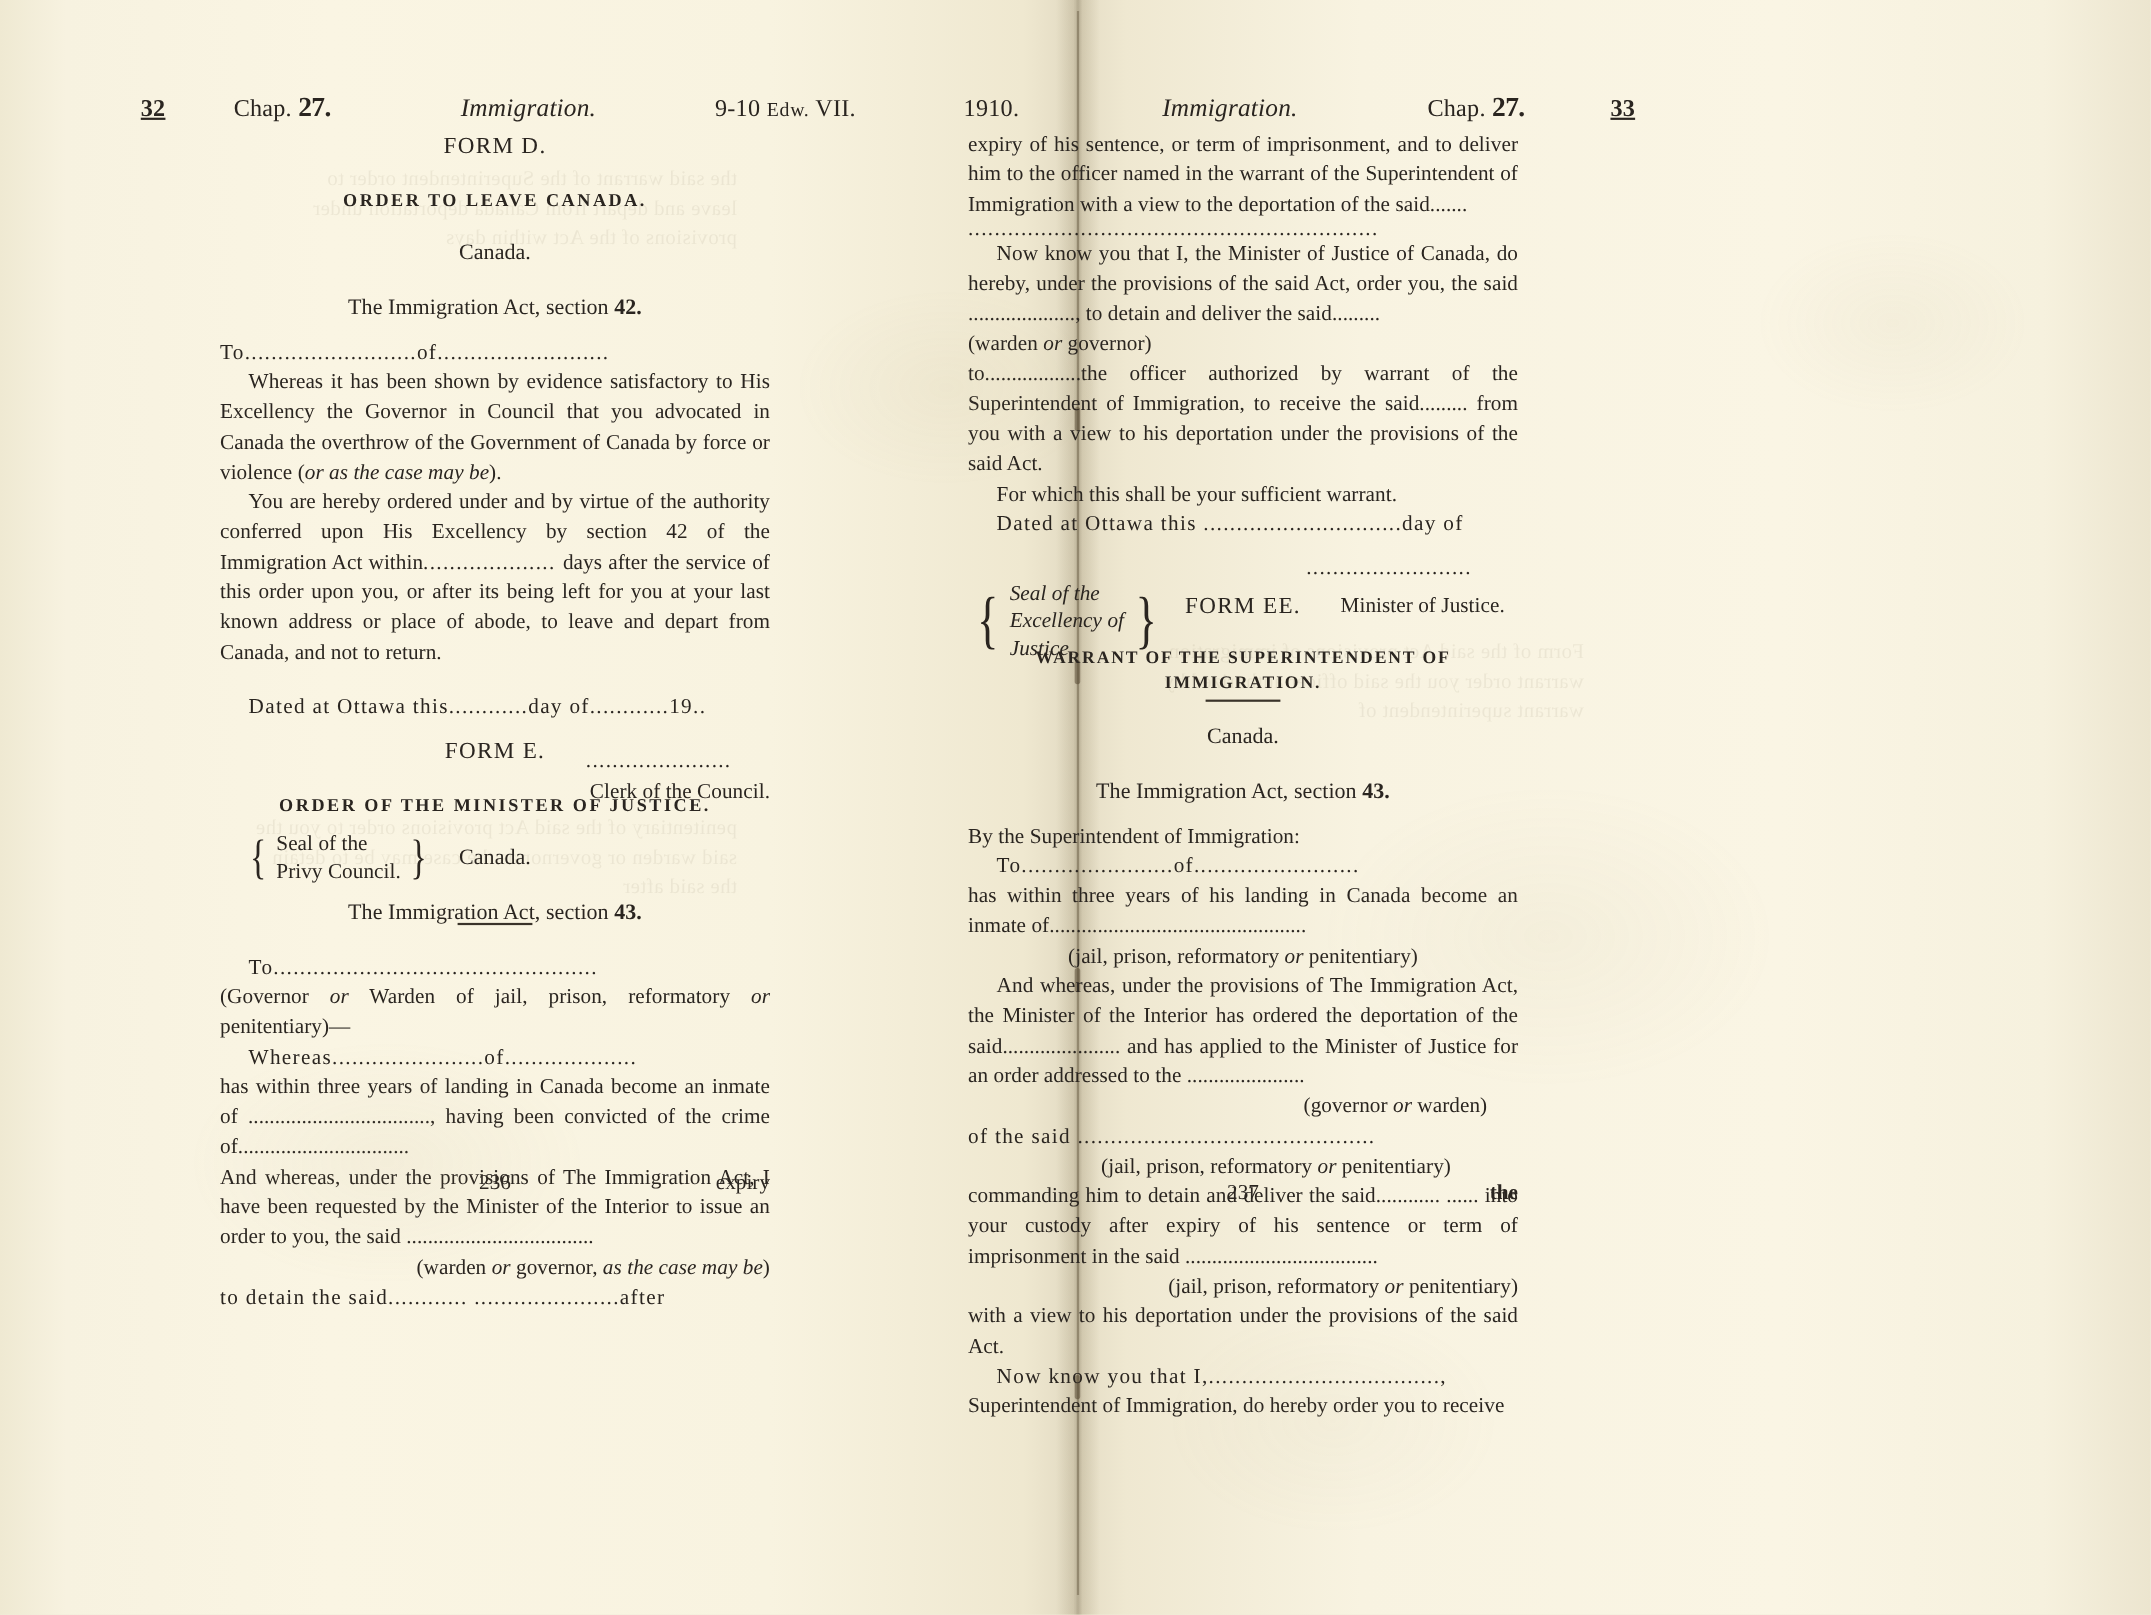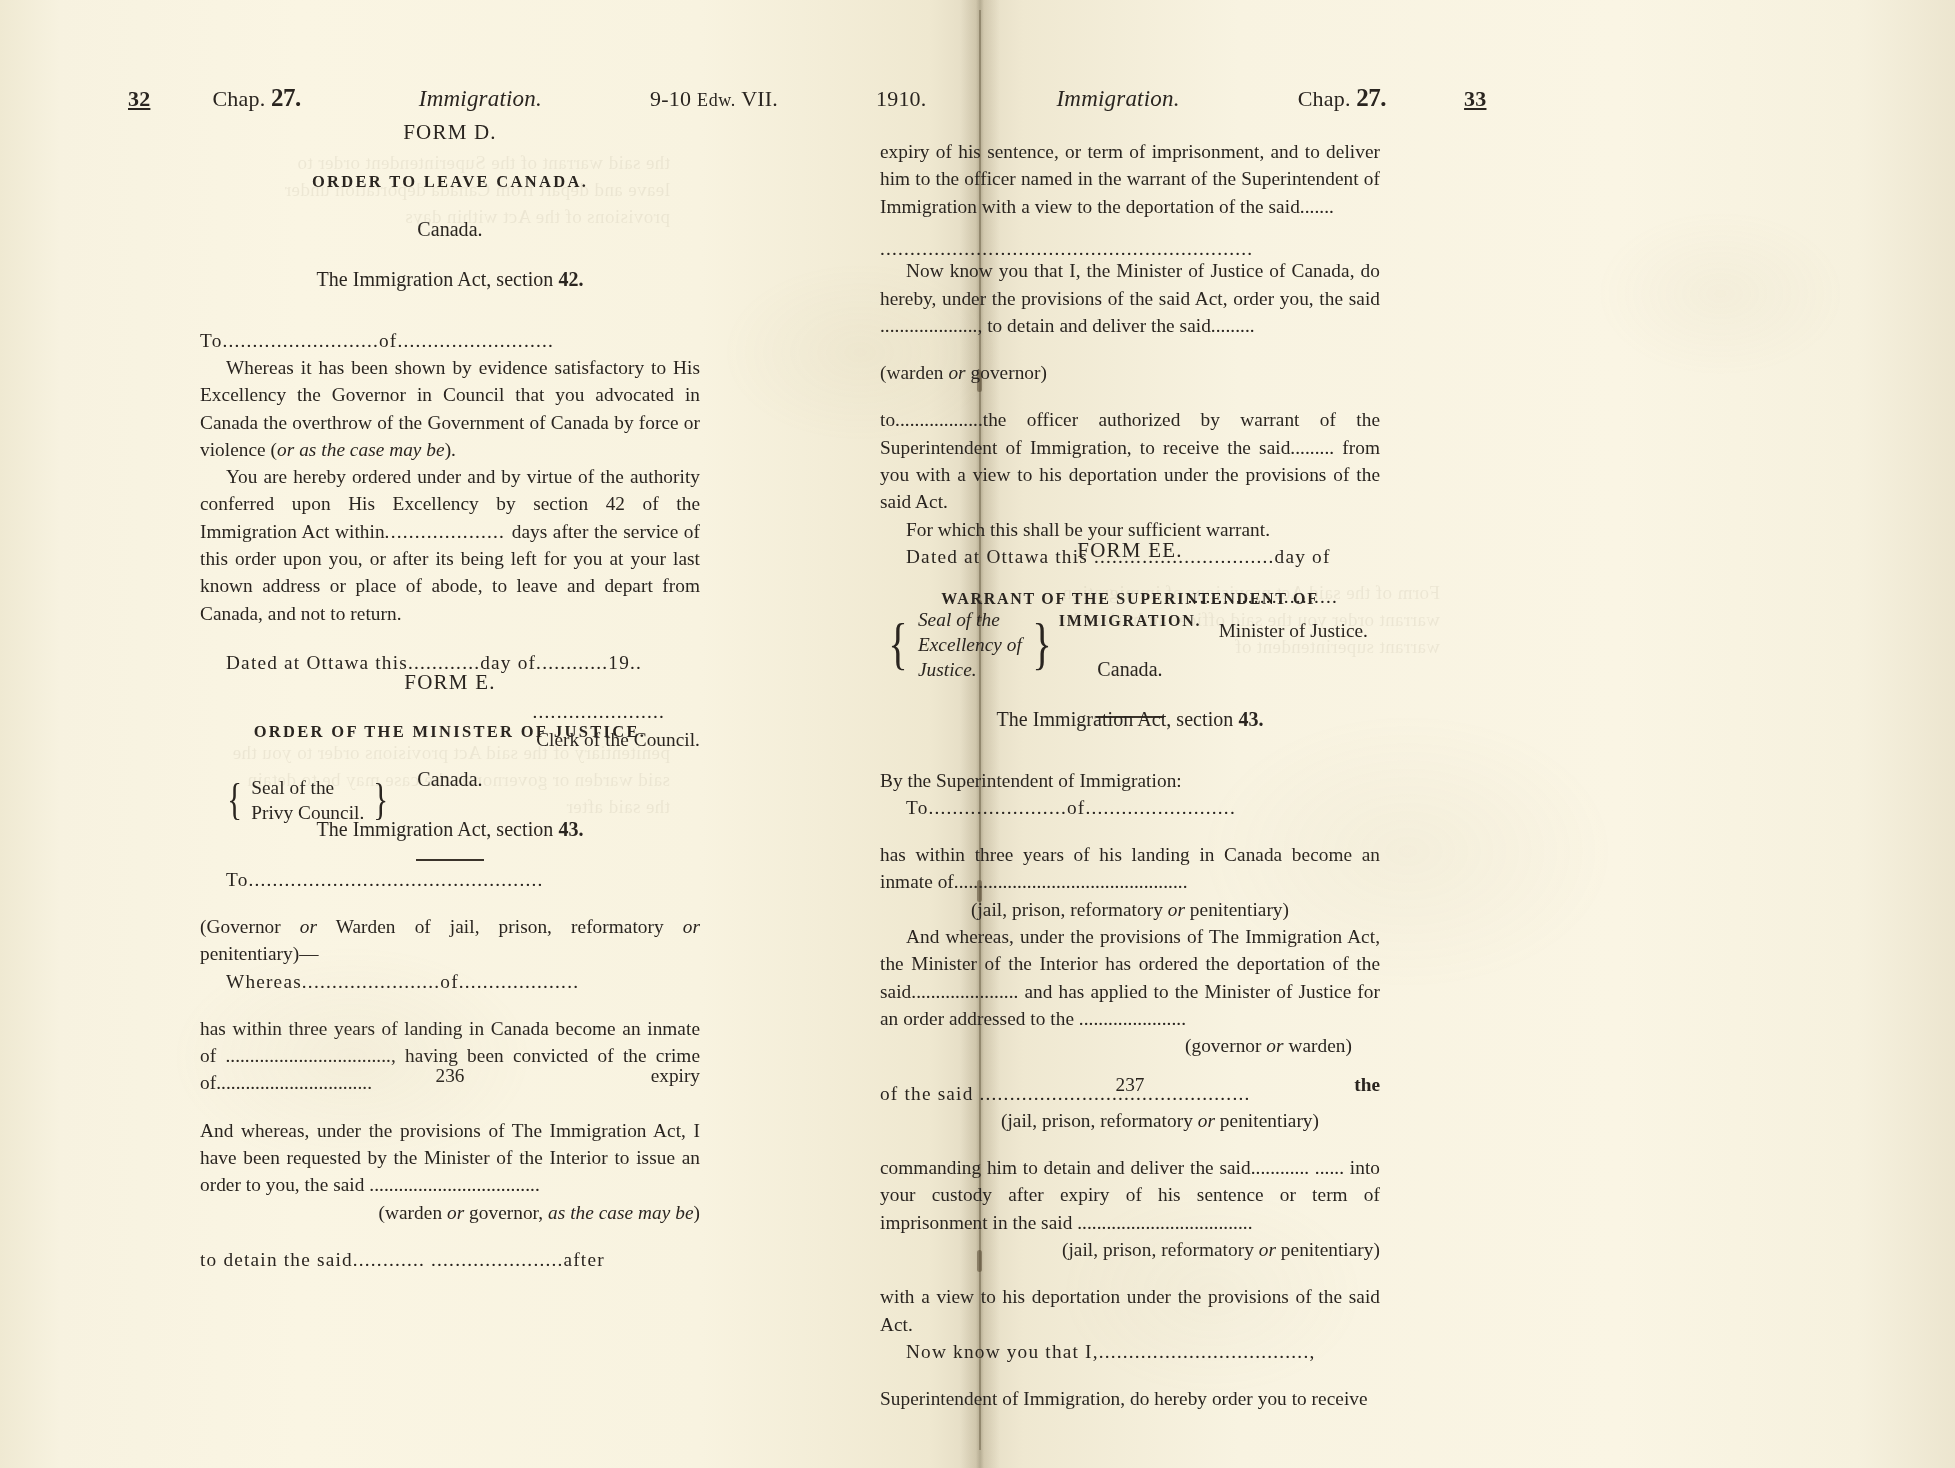--- a/index.html
+++ b/index.html
@@ -166,21 +166,21 @@
     left: 0;
     width: 500px;
     font-size: 19.3px;
     line-height: 1.415;
     text-align: justify;
     letter-spacing: .05px;
   }
 
   .ctr { text-align: center; }
   .ind { text-indent: 26px; }
-  .noind { text-indent: 0; margin-top: 20px; }
+  .noind { text-indent: 0; }
   .tight { text-align: left; }
 
   .form-label {
     text-align: center;
     font-size: 21px;
     letter-spacing: 1.2px;
   }
   .smallcaps {
     text-align: center;
     font-size: 16.5px;

